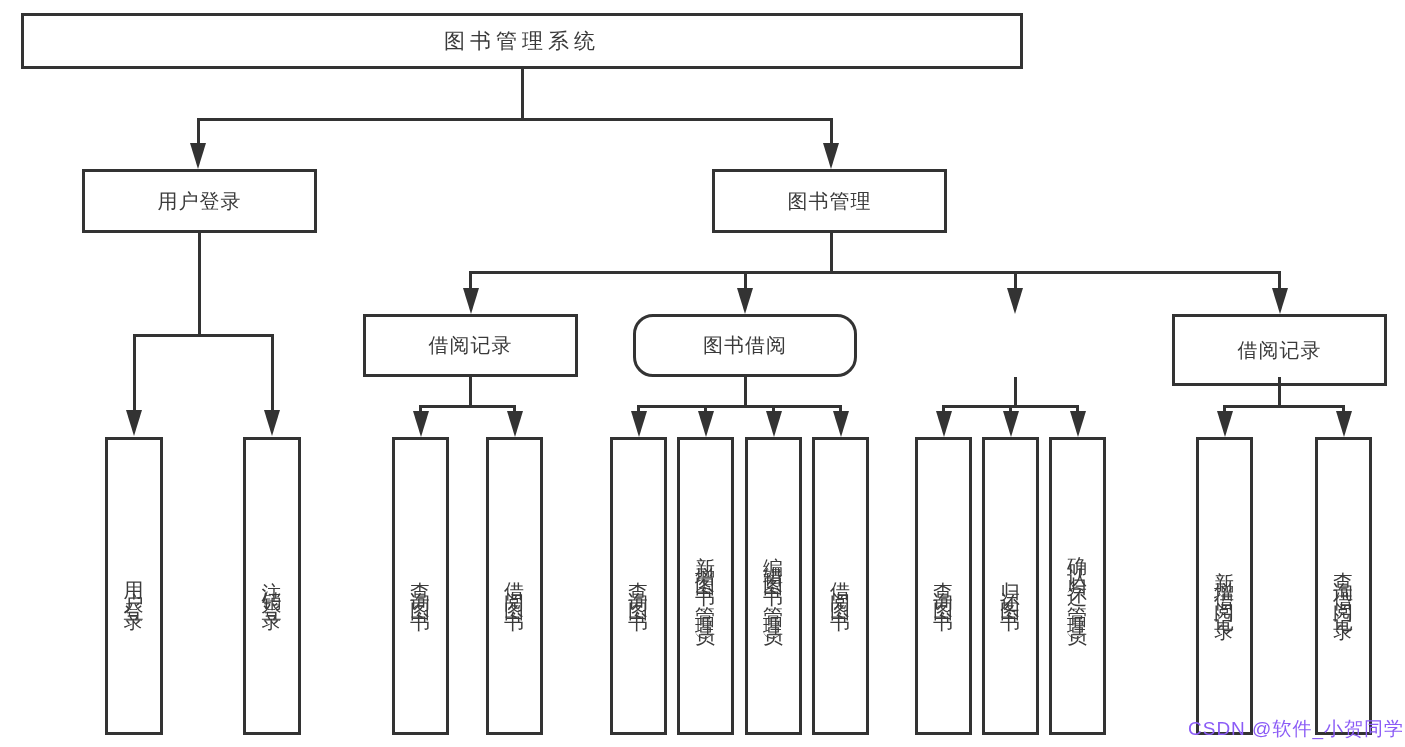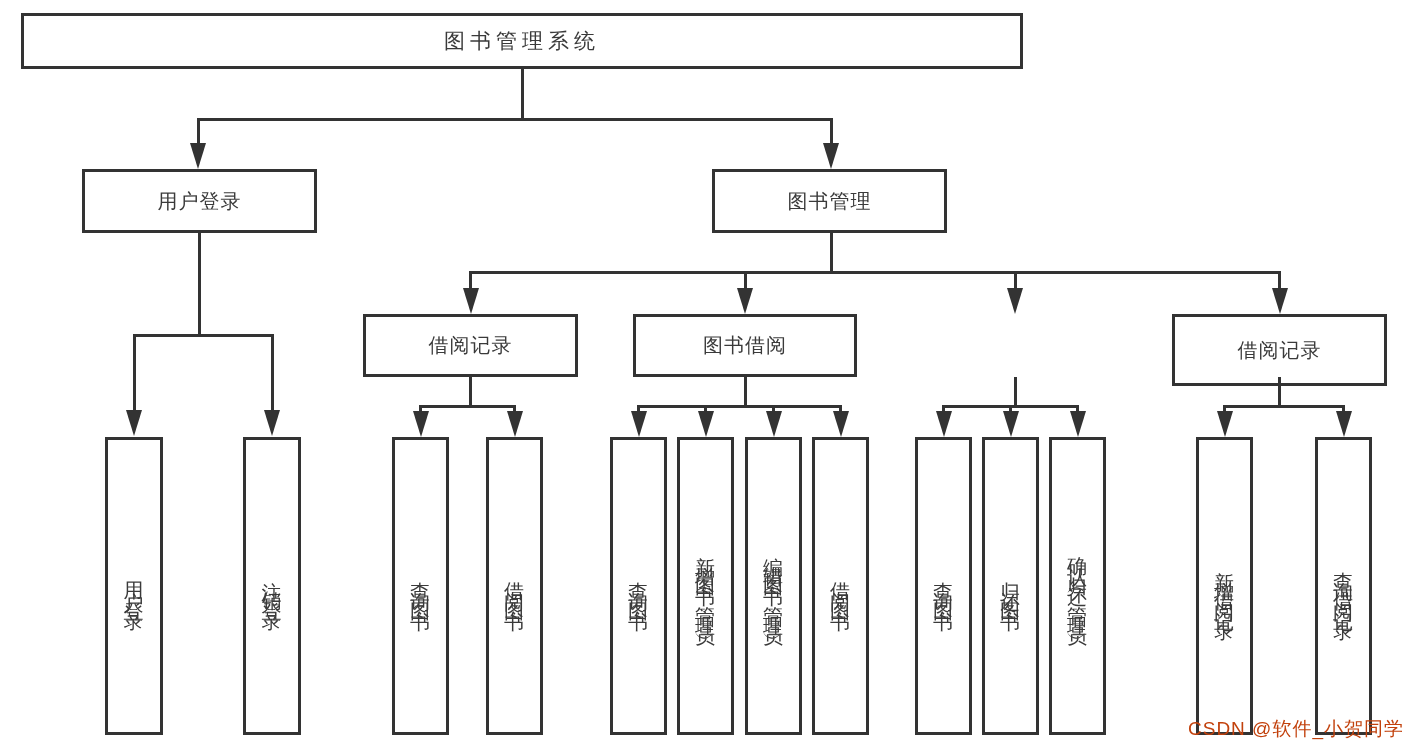--- a/index.html
+++ b/index.html
@@ -22,21 +22,21 @@
   .vline,.hline{position:absolute;background:#333333;}
   .vline{width:3px;}
   .hline{height:3px;}
   .arrow{
     position:absolute;width:0;height:0;
     border-left:8px solid transparent;border-right:8px solid transparent;
     border-top:26px solid #333333;
   }
   .watermark{
     position:absolute;left:1188px;top:716px;
-    font-size:19px;color:#c2410c;letter-spacing:1px;white-space:nowrap;
+    font-size:19px;color:#8b5cf6;letter-spacing:1px;white-space:nowrap;
   }
 </style>
 </head>
 <body>
 
 <div class="canvas">
 
   <div class="node root" style="left:21px;top:13px;width:1002px;height:56px;">
     <span class="hlabel">图书管理系统</span>
   </div>
@@ -46,21 +46,21 @@
   </div>
 
   <div class="node" style="left:712px;top:169px;width:235px;height:64px;justify-content:center;">
     <span class="hlabel">图书管理</span>
   </div>
 
   <div class="node" style="left:363px;top:314px;width:215px;height:63px;">
     <span class="hlabel">借阅记录</span>
   </div>
 
-  <div class="node" style="left:633px;top:314px;width:224px;height:63px;">
+  <div class="node" style="left:633px;top:314px;width:224px;height:63px;border-radius:20px;">
     <span class="hlabel">图书借阅</span>
   </div>
 
 
   <div class="node" style="left:1172px;top:314px;width:215px;height:72px;">
     <span class="hlabel">借阅记录</span>
   </div>
 
   <div class="node leaf" style="left:105px;top:437px;width:58px;height:298px;">
     <span>用户登录</span>

